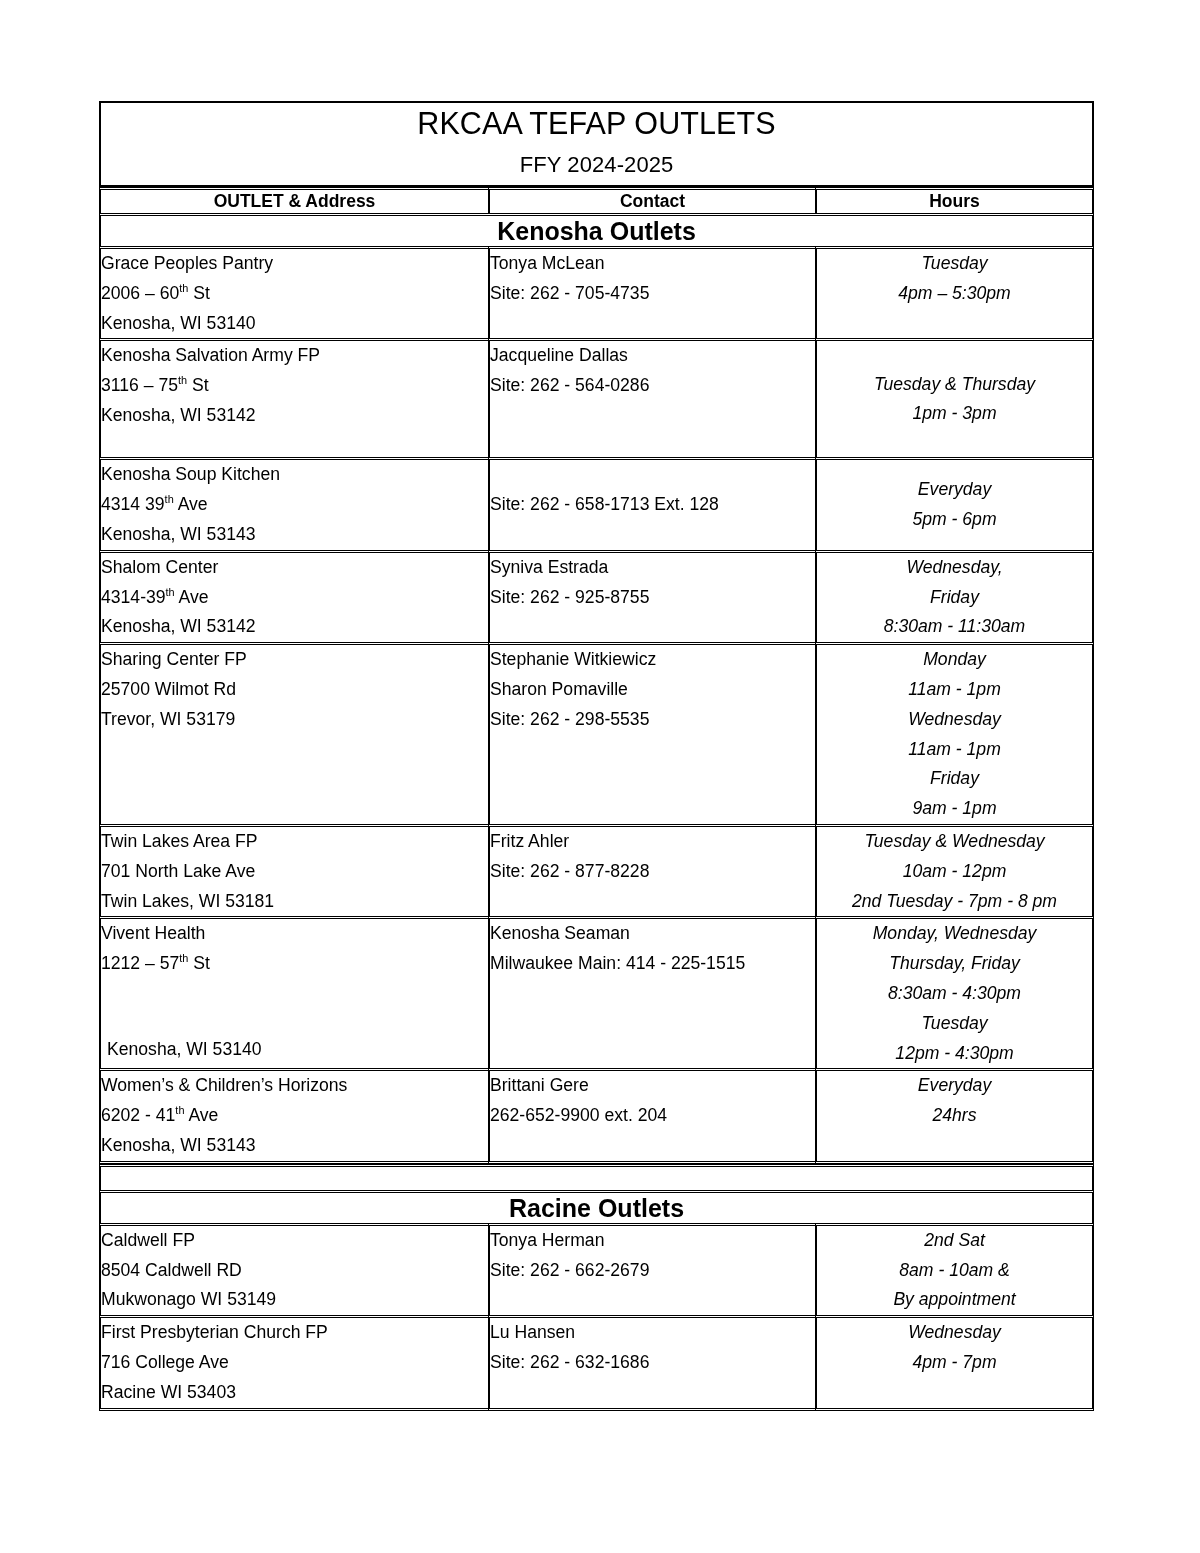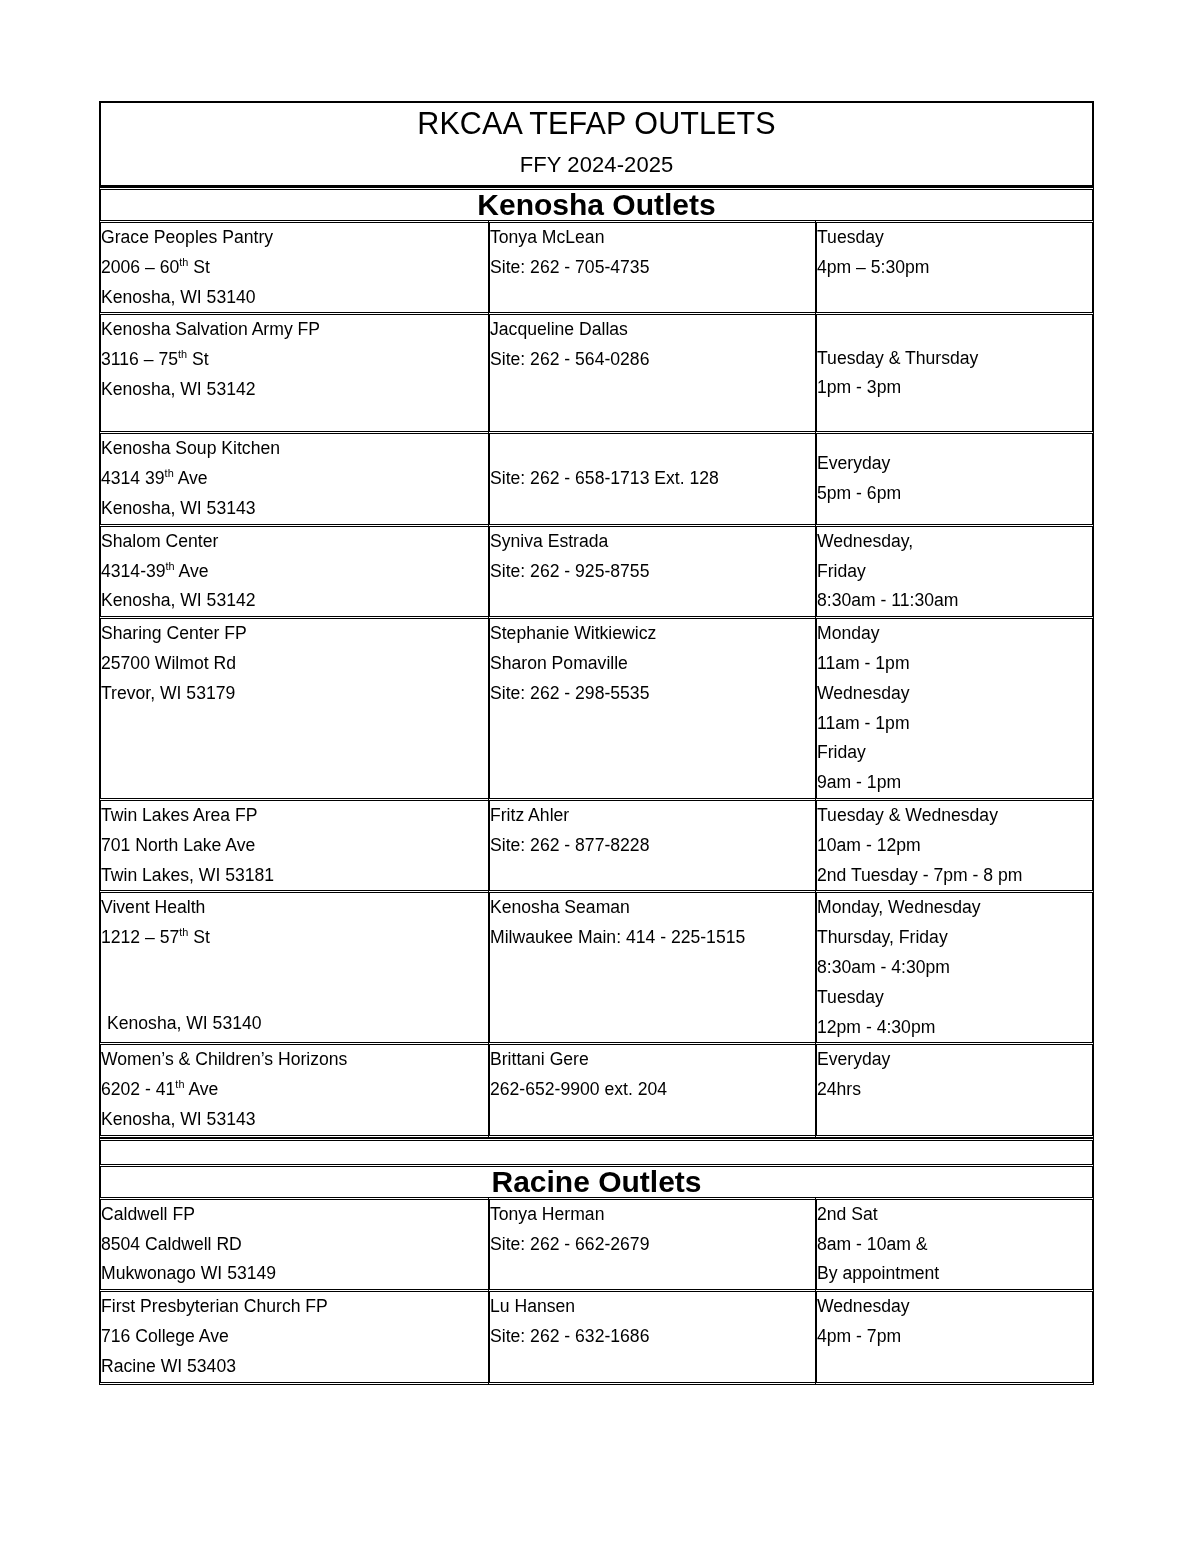--- a/index.html
+++ b/index.html
@@ -76,21 +76,21 @@
     border-top: 3px double #000;
     border-left: 2.2px solid #000;
     box-sizing: border-box;
   }
   .colhead.last-col { border-right: 2.2px solid #000; }
 
   
   .section-band {
     text-align: center;
     font-weight: bold;
-    font-size: 30px;
+    font-size: 25px;
     line-height: 30px;
     padding: 5px 4px 6px 4px;
     border-top: 3px double #000;
     border-left: 2.2px solid #000;
     border-right: 2.2px solid #000;
     box-sizing: border-box;
   }
 
   
   .spacer-band {
@@ -106,21 +106,23 @@
     font-size: 17.6px;
     line-height: 29.8px;
     box-sizing: border-box;
     border-left: 2.2px solid #000;
     border-top: 3px double #000;
   }
   .c-outlet { padding: 2px 4px 3px 6px; text-align: left; }
   .c-contact { padding: 2px 4px 3px 6px; text-align: left; }
   .c-hours {
     padding: 2px 4px 3px 4px;
+    text-align: center;
     border-right: 2.2px solid #000;
+    font-style: italic;
   }
 
   .c-contact.mid, .c-hours.mid { vertical-align: middle; }
 
   .line { white-space: nowrap; }
   sup {
     font-size: 0.62em;
     vertical-align: super;
     line-height: 0;
   }
@@ -142,20 +144,25 @@
     </colgroup>
     <tbody>
 
       <tr>
         <td colspan="3" class="title-cell">
           <div class="title-line1">RKCAA TEFAP OUTLETS</div>
           <div class="title-line2">FFY 2024-2025</div>
         </td>
       </tr>
 
+      <tr>
+        <td class="colhead">OUTLET &amp; Address</td>
+        <td class="colhead">Contact</td>
+        <td class="colhead last-col">Hours</td>
+      </tr>
 
       <tr>
         <td colspan="3" class="section-band">Kenosha Outlets</td>
       </tr>
 
       <tr>
         <td class="c-outlet" style="height:88px">
           <div class="line">Grace Peoples Pantry</div>
           <div class="line"><span>2006 – 60</span><sup>th</sup><span> St</span></div>
           <div class="line">Kenosha, WI  53140</div>

